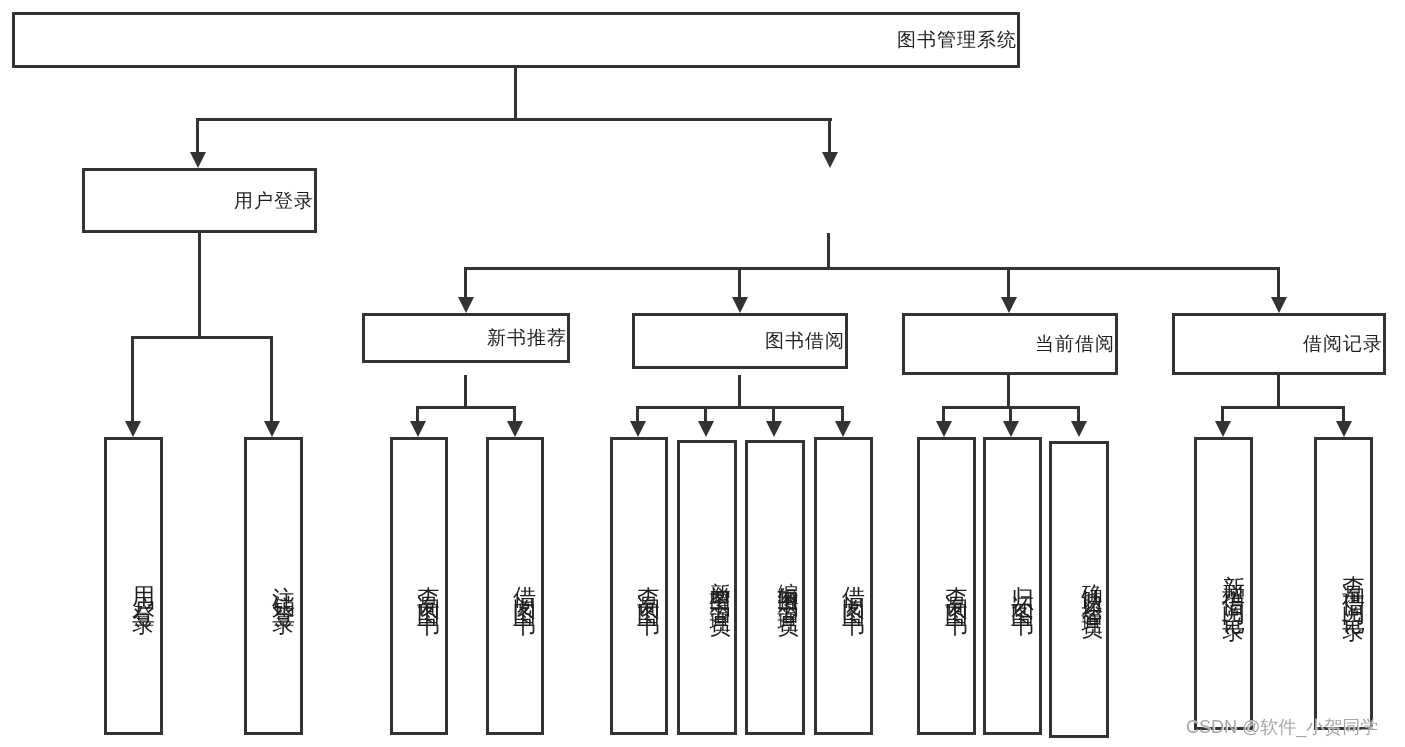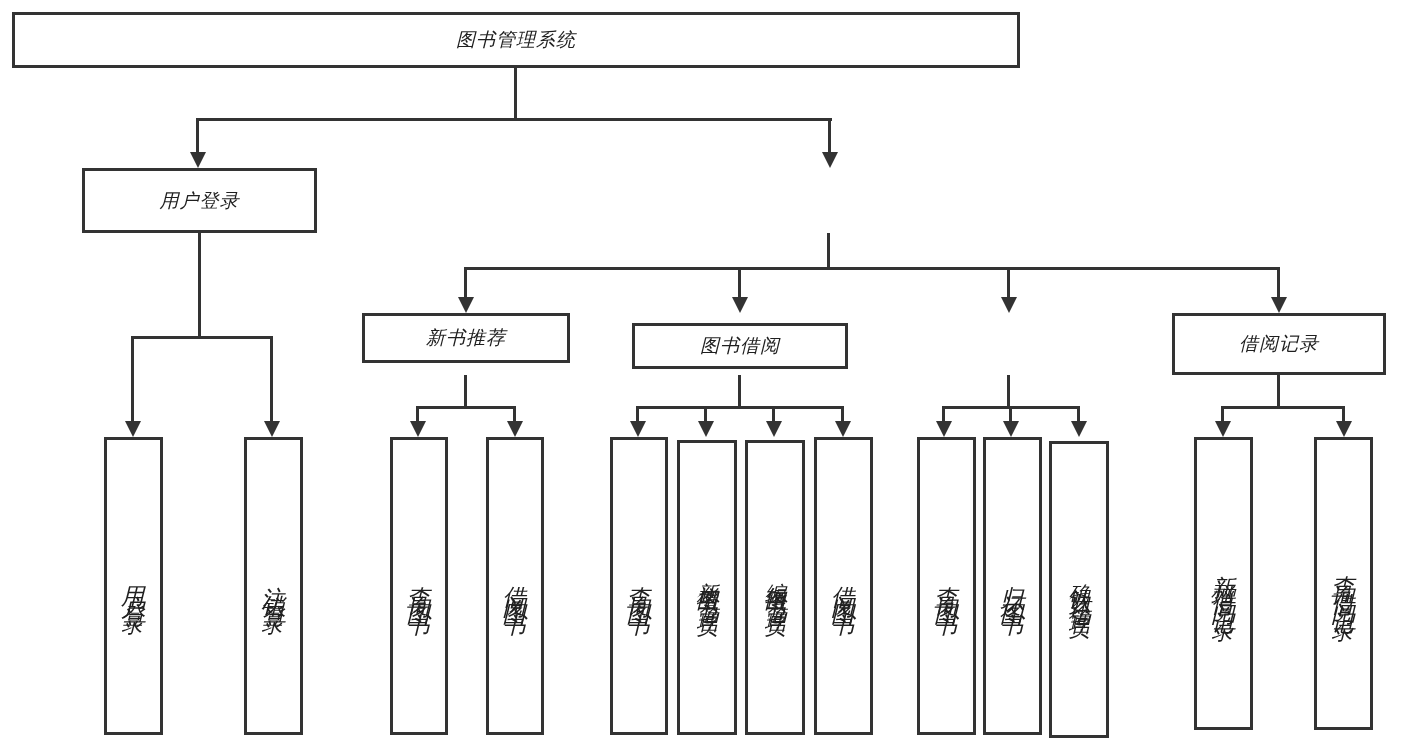--- a/index.html
+++ b/index.html
@@ -11,23 +11,22 @@
     overflow: hidden;
     font-family: "Liberation Sans", sans-serif;
   }
   .node, .vnode {
     position: absolute;
     box-sizing: border-box;
     border: 3px solid #333333;
     background: #ffffff;
     display: flex;
     align-items: center;
-    justify-content: center;
+    justify-content: flex-end;
     color: #1f1f1f;
-    font-style: italic;
   }
   .node { font-size: 19px; letter-spacing: 1px; }
   .vtext {
     writing-mode: vertical-rl;
     text-orientation: mixed;
     font-size: 23px;
     letter-spacing: 9px;
     color: #1f1f1f;
     white-space: nowrap;
   }
@@ -116,22 +115,25 @@
     <span>图书管理系统</span>
   </div>
 
   <div class="node" style="left:82px; top:168px; width:235px; height:65px;">
     <span>用户登录</span>
   </div>
 
   <div class="node" style="left:362px; top:313px; width:208px; height:50px;">
     <span>新书推荐</span>
   </div>
-  <div class="node" style="left:632px; top:323px; width:216px; height:46px;">
+  <div class="node" style="left:632px; top:313px; width:216px; height:56px;">
     <span>图书借阅</span>
+  </div>
+  <div class="node" style="left:902px; top:313px; width:216px; height:62px;">
+    <span>当前借阅</span>
   </div>
   <div class="node" style="left:1172px; top:313px; width:214px; height:62px;">
     <span>借阅记录</span>
   </div>
 
   <div class="vnode" style="left:104px; top:437px; width:59px; height:298px;">
     <span class="vtext">用户登录</span>
   </div>
   <div class="vnode" style="left:244px; top:437px; width:59px; height:298px;">
     <span class="vtext">注销登录</span>
@@ -167,14 +169,15 @@
     <span class="vtext tight">确认归还（管理员）</span>
   </div>
 
   <div class="vnode" style="left:1194px; top:437px; width:59px; height:293px;">
     <span class="vtext">新增借阅记录</span>
   </div>
   <div class="vnode" style="left:1314px; top:437px; width:59px; height:293px;">
     <span class="vtext">查询借阅记录</span>
   </div>
 
+  <div class="watermark">CSDN @软件_小贺同学</div>
 
 </div>
 
 </body></html>

